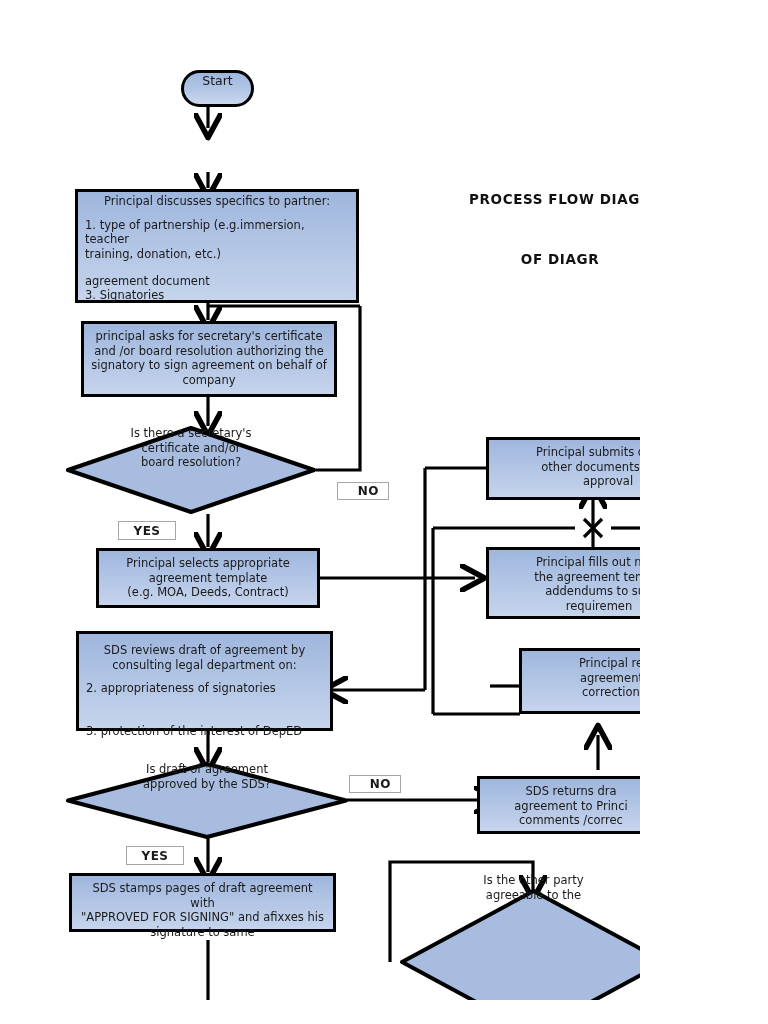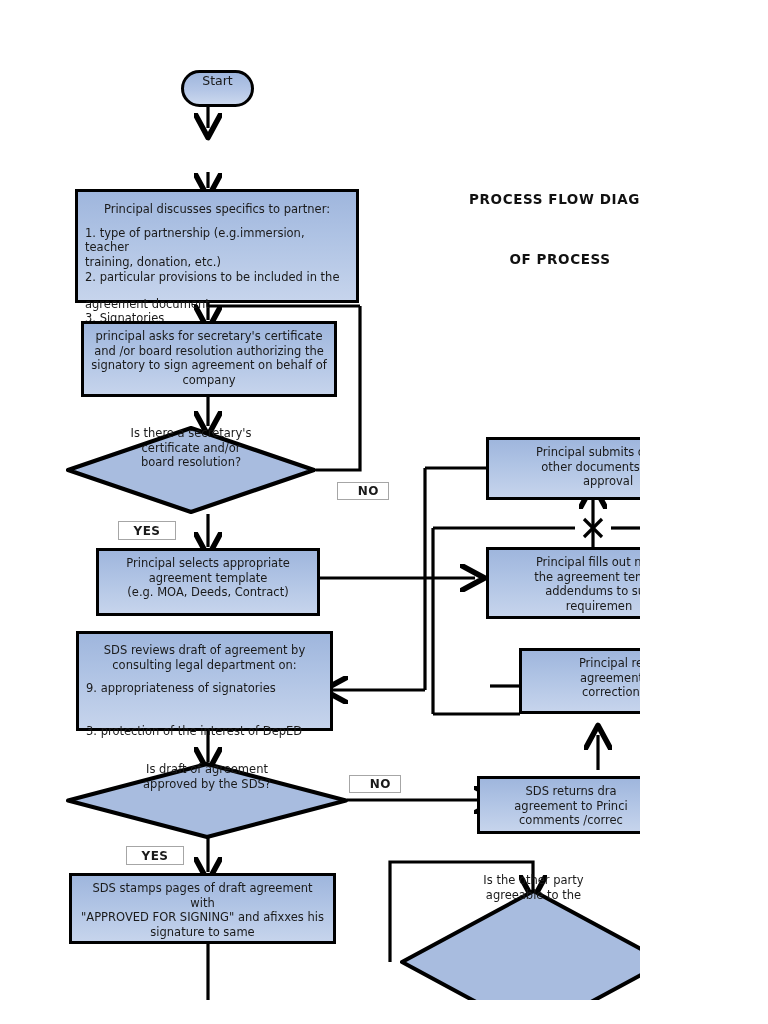--- a/index.html
+++ b/index.html
@@ -95,34 +95,33 @@
 
       <path d="M208,838 L208,872" marker-end="url(#ah)"></path>
 
       <path d="M208,940 L208,1000"></path>
       <path d="M390,962 L390,862 L533,862 L533,890" marker-end="url(#ah)"></path>
     </g>
   </svg>
 
   <div class="title" style="left:430px;top:148px;width:260px;">
     <div>PROCESS FLOW DIAGR</div>
-    <div>OF PROCESS</div>
+    <div>OF DIAGR</div>
   </div>
 
   <div class="node term" style="left:181px;top:70px;width:73px;height:37px;">
     <span>Start</span>
   </div>
 
 
-  <div class="node proc listbox p-small" style="left:75px;top:189px;width:284px;height:114px;align-items:flex-start;padding-top:10px;">
+  <div class="node proc listbox p-small" style="left:75px;top:189px;width:284px;height:114px;align-items:center;padding-top:10px;">
     <span class="txt">
       <span class="hd">Principal  discusses specifics to partner:</span>
       <span style="display:block;">1. type of partnership (e.g.immersion, teacher</span>
       <span style="display:block;">training, donation, etc.)</span>
-      <span style="display:block;">2. particular  provisions to be included in the</span>
       <span style="display:block;margin-top:12px;">agreement document</span>
       <span style="display:block;">3. Signatories</span>
     </span>
   </div>
 
   <div class="node diamond p-small" style="left:66px;top:426px;width:250px;height:88px;">
     <svg class="dshape" viewBox="0 0 250 88" preserveAspectRatio="none">
       <polygon points="125,2 248,44 125,86 2,44" fill="#a8bcdf" stroke="#000" stroke-width="4.2" stroke-linejoin="round"></polygon>
     </svg>
     <span class="dtext" style="white-space:pre-line;">Is there a  secretary's
@@ -137,21 +136,21 @@
 company</span>
   </div>
 
   <div class="lbl" style="left:337px;top:482px;width:52px;height:18px;">
     <span>NO</span>
   </div>
   <div class="lbl" style="left:118px;top:521px;width:58px;height:19px;justify-content:center;padding-right:0;">
     <span>YES</span>
   </div>
 
-  <div class="node proc p-small" style="left:96px;top:548px;width:224px;height:68px;">
+  <div class="node proc p-small" style="left:96px;top:548px;width:224px;height:60px;">
     <span class="txt" style="white-space:pre-line;">Principal selects appropriate
 agreement template
 (e.g. MOA, Deeds, Contract)</span>
   </div>
 
   <div class="node proc p-small" style="left:486px;top:437px;width:244px;height:63px;">
     <span class="txt" style="white-space:pre-line;">Principal submits  draft of
 other documents   to SD
 approval</span>
   </div>
@@ -160,21 +159,21 @@
     <span class="txt" style="white-space:pre-line;">Principal fills out nece
 the agreement  templa
 addendums to suit
 requiremen</span>
   </div>
 
   <div class="node proc listbox p-small" style="left:76px;top:631px;width:257px;height:100px;align-items:flex-start;padding-top:9px;justify-content:flex-end;">
     <span class="txt">
       <span class="hd" style="white-space:pre-line;">SDS reviews  draft of agreement by
 consulting legal department on:</span>
-      <span style="display:block;">9. appropriateness of signatories</span>
+      <span style="display:block;">2. appropriateness of signatories</span>
       <span style="display:block;margin-top:28px;">3. protection of the interest of DepED</span>
     </span>
   </div>
 
   <div class="node proc p-small" style="left:519px;top:648px;width:200px;height:66px;">
     <span class="txt" style="white-space:pre-line;">Principal revis
 agreement to
 corrections/c</span>
   </div>
 
@@ -192,21 +191,21 @@
   <div class="lbl" style="left:126px;top:846px;width:58px;height:19px;justify-content:center;padding-right:0;">
     <span>YES</span>
   </div>
 
   <div class="node proc p-small" style="left:477px;top:776px;width:188px;height:58px;">
     <span class="txt" style="white-space:pre-line;">SDS returns dra
 agreement  to Princi
 comments /correc</span>
   </div>
 
-  <div class="node proc p-small" style="left:69px;top:873px;width:267px;height:71px;">
+  <div class="node proc p-small" style="left:69px;top:873px;width:267px;height:59px;">
     <span class="txt" style="white-space:pre-line;">SDS stamps pages   of  draft agreement with
 "APPROVED FOR SIGNING" and afixxes his
 signature  to same</span>
   </div>
 
   <div class="node diamond p-small" style="left:400px;top:889px;width:267px;height:146px;">
     <svg class="dshape" viewBox="0 0 267 146" preserveAspectRatio="none">
       <polygon points="133.5,2 265,73 133.5,144 2,73" fill="#a8bcdf" stroke="#000" stroke-width="4" stroke-linejoin="round"></polygon>
     </svg>
     <span class="dtext" style="white-space:pre-line;margin-top:-16px;">Is the other party

